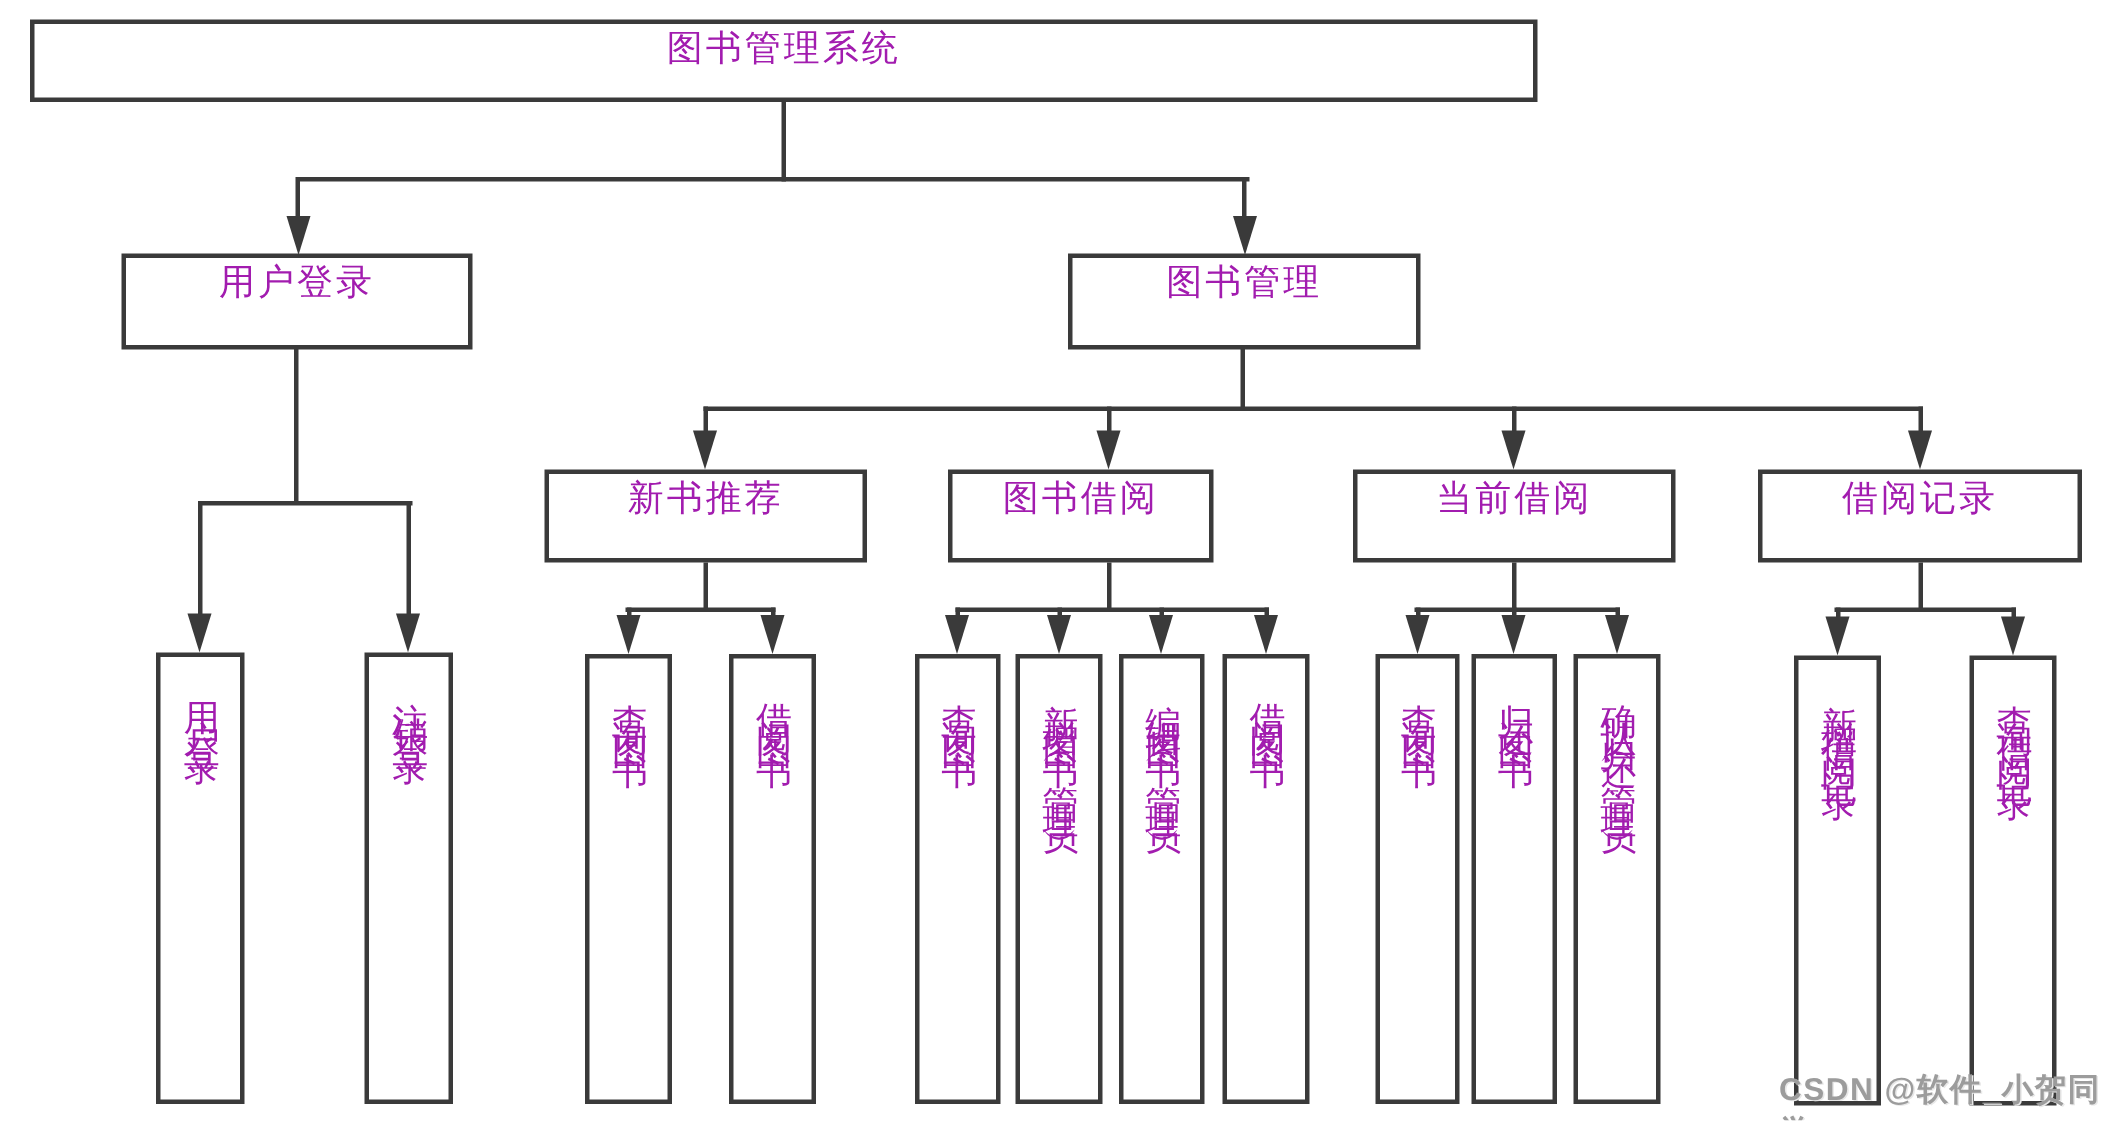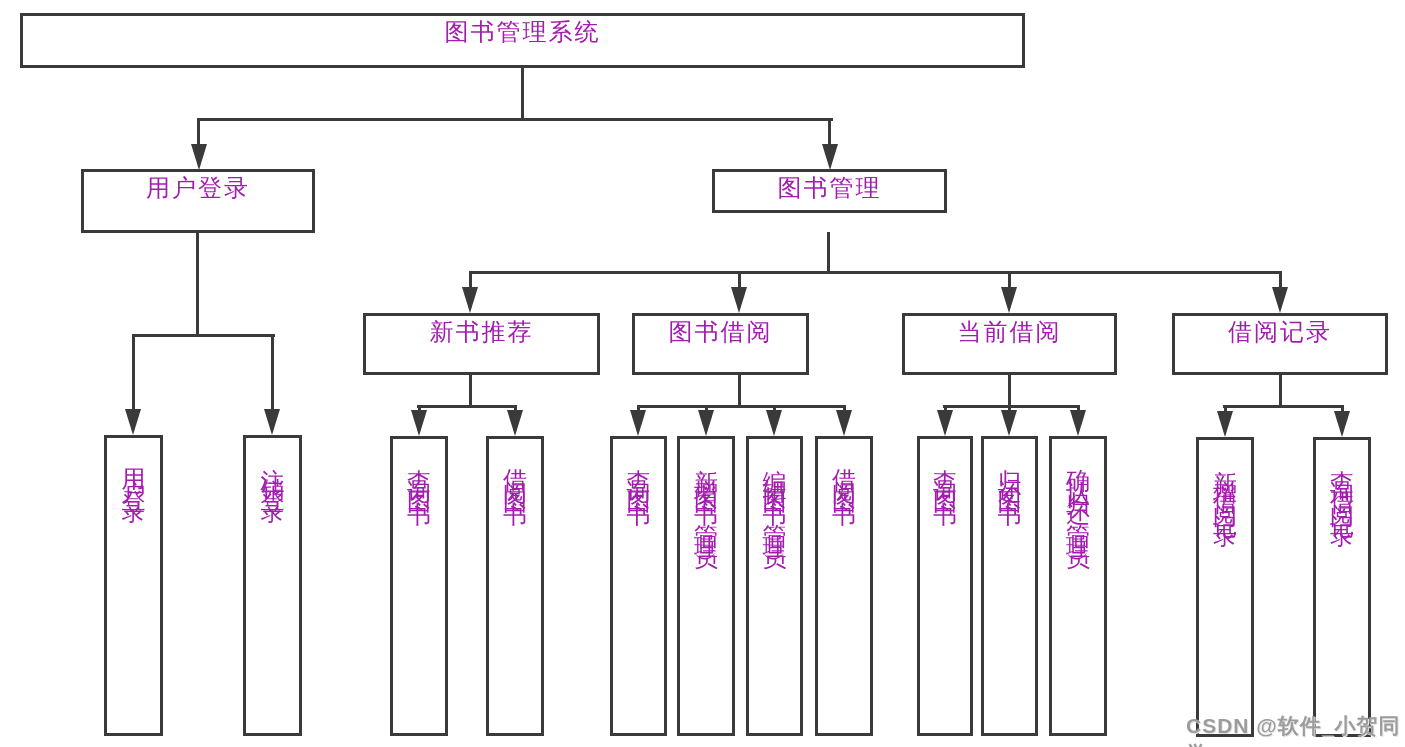--- a/index.html
+++ b/index.html
@@ -20,22 +20,22 @@
   .hl{height:3px;}
   .vl{width:3px;}
   .ar{
     position:absolute;width:0;height:0;
     border-left:8px solid transparent;border-right:8px solid transparent;
     border-top:26px solid #3a3a3a;
   }
   
   #b-root{left:20px;top:13px;width:1005px;height:55px;}
   #b-login{left:81px;top:169px;width:234px;height:64px;}
-  #b-mgmt{left:712px;top:169px;width:235px;height:44px;}
-  #b-rec{left:363px;top:313px;width:237px;height:62px;}
+  #b-mgmt{left:712px;top:169px;width:235px;height:64px;}
+  #b-rec{left:363px;top:313px;width:215px;height:62px;}
   #b-borrow{left:632px;top:313px;width:177px;height:62px;}
   #b-cur{left:902px;top:313px;width:215px;height:62px;}
   #b-recs{left:1172px;top:313px;width:216px;height:62px;}
   #l1{left:104px;top:435px;width:59px;height:301px;}
   #l2{left:243px;top:435px;width:59px;height:301px;}
   #l3{left:390px;top:436px;width:58px;height:300px;}
   #l4{left:486px;top:436px;width:58px;height:300px;}
   #l5{left:610px;top:436px;width:57px;height:300px;}
   #l6{left:677px;top:436px;width:58px;height:300px;}
   #l7{left:746px;top:436px;width:57px;height:300px;}

